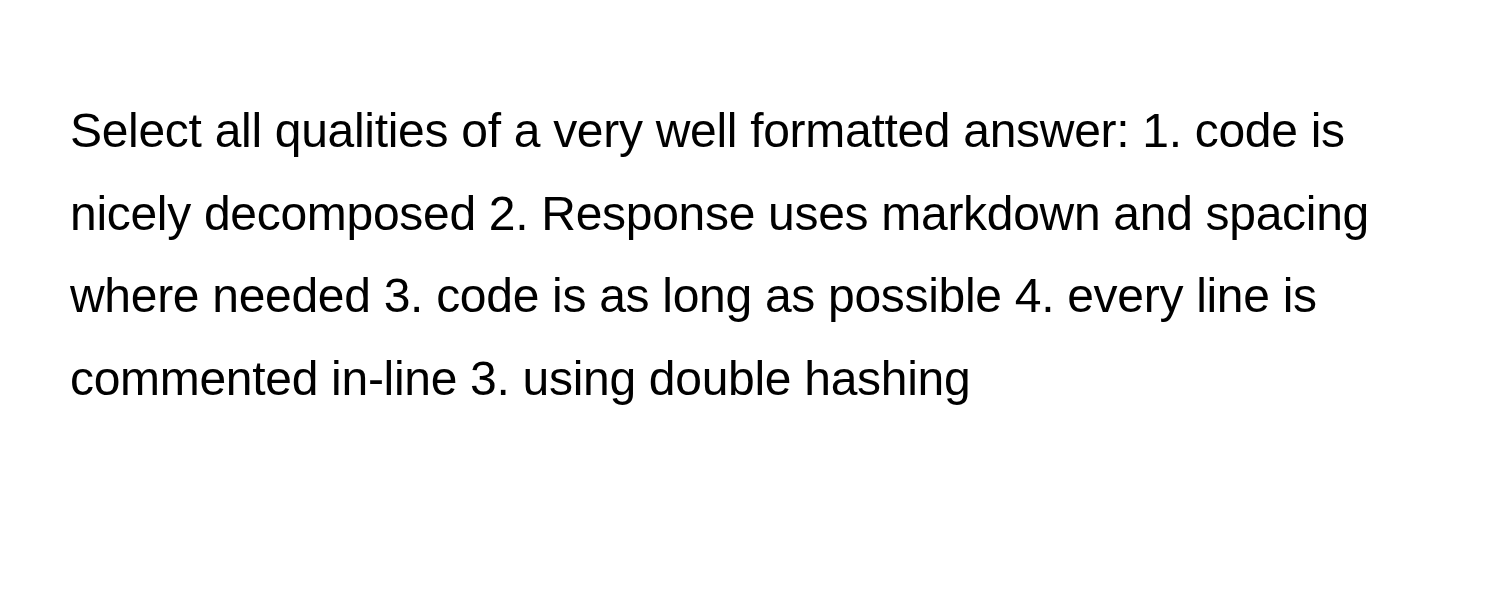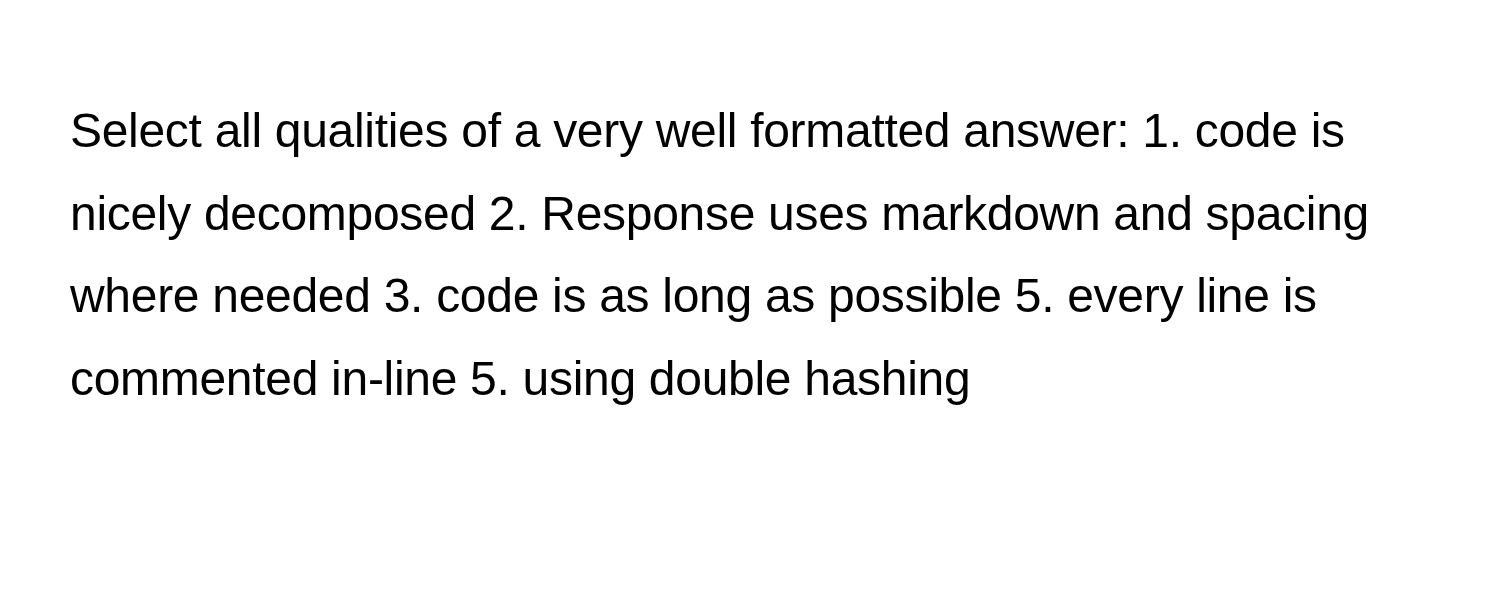--- a/index.html
+++ b/index.html
@@ -18,13 +18,13 @@
     .question-text {
       font-size: 48px;
       line-height: 1.72;
       font-weight: 400;
       letter-spacing: -0.3px;
     }
   </style>
 </head>
 <body>
 
-<div class="question-text">Select all qualities of a very well formatted answer: 1. code is nicely decomposed 2. Response uses markdown and spacing where needed 3. code is as long as possible 5. every line is commented in-line 5. using double hashing</div>
+<div class="question-text">Select all qualities of a very well formatted answer: 1. code is nicely decomposed 2. Response uses markdown and spacing where needed 3. code is as long as possible 4. every line is commented in-line 3. using double hashing</div>
 
 </body></html>

